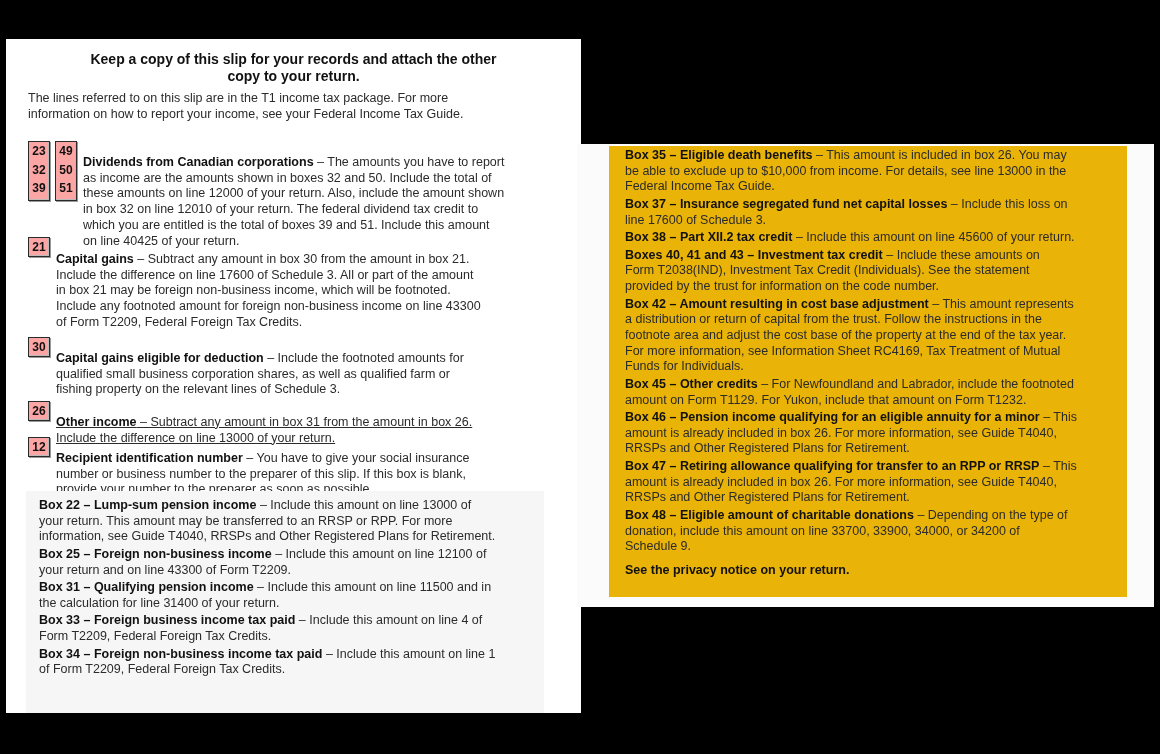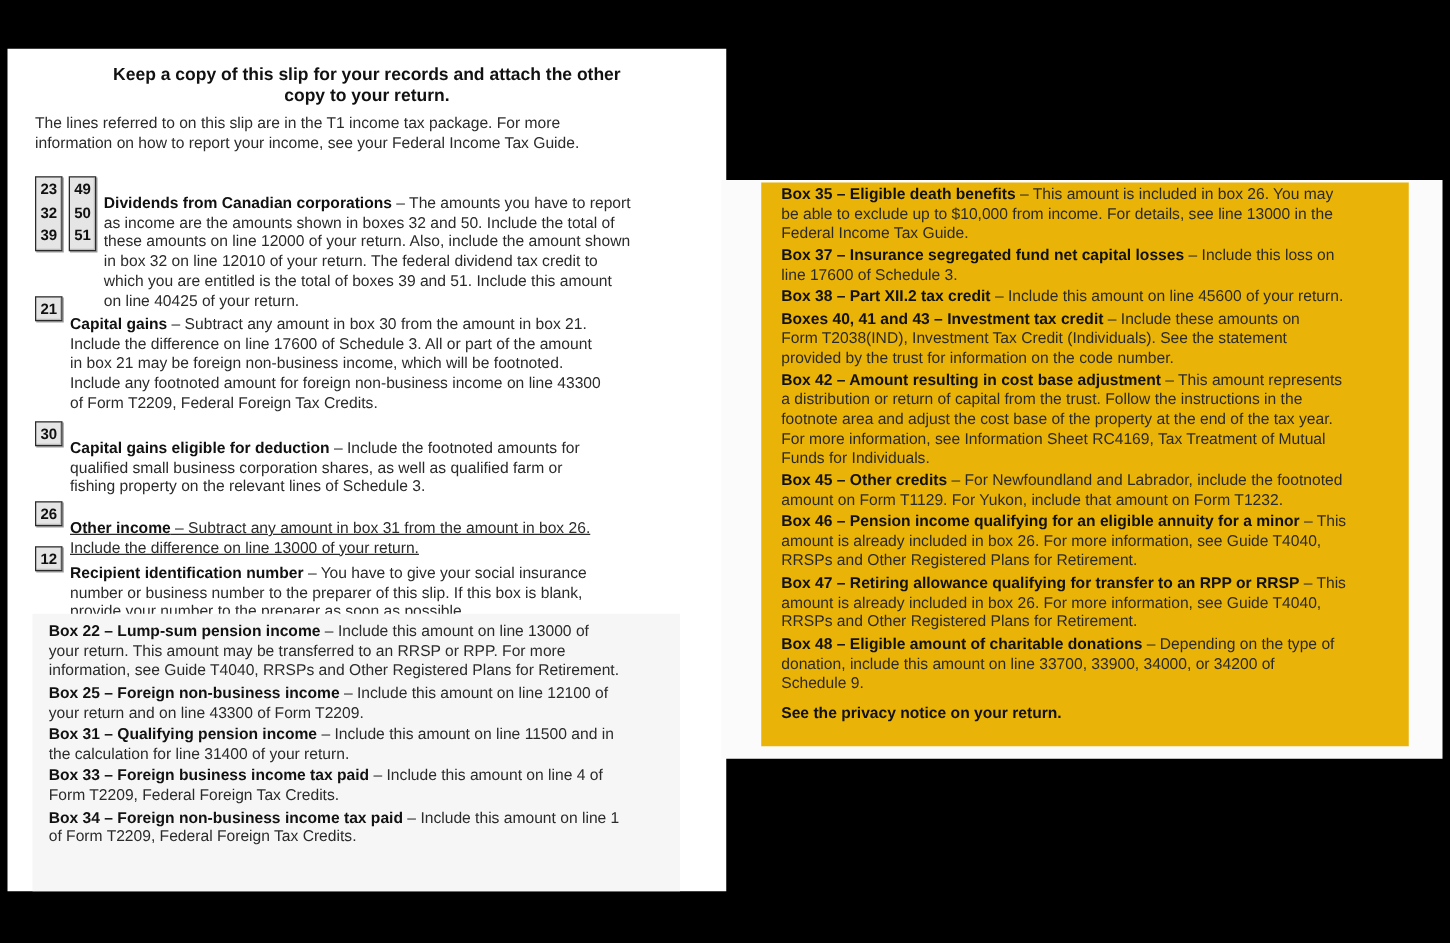--- a/index.html
+++ b/index.html
@@ -16,21 +16,21 @@
   .abs { position:absolute; }
   .title {
     left:0; top:12px; width:575px; text-align:center; font-weight:bold;
     font-size:14px; line-height:17px; color:#111; white-space:pre-line;
   }
   .intro { left:22px; top:51px; font-size:12.5px; line-height:16px; white-space:pre-line; }
   .entry { font-size:12.5px; line-height:15.8px; white-space:pre-line; }
   .entry b { color:#111; font-weight:bold; }
   .numbox {
     position:absolute; border:1.5px solid #2a2a2a; box-shadow:1px 1px 0 #9a9a9a, inset -1px -1px 0 #bbb;
-    background:#e5e5e5; font-weight:bold; font-size:12px; color:#111; text-align:center;
+    background:#fca5a5; font-weight:bold; font-size:12px; color:#111; text-align:center;
     box-sizing:border-box;
   }
   .numbox.single { width:22px; height:20px; line-height:18px;text-align:center; }
   .numbox.triple { width:22px; height:60px; }
   .numbox.triple span { display:block; height:18.5px; line-height:19px; }
   .notes { position:absolute; }
   .note { font-size:12.5px; line-height:15.7px; white-space:pre-line; margin-bottom:1.8px; }
   .note b { color:#111; }
   .privacy { font-weight:bold; color:#111; font-size:12.5px; line-height:16px; margin-top:7px; }
   .frag { position:absolute; font-size:11px; color:#333; left:4px;padding-left:32px; }

